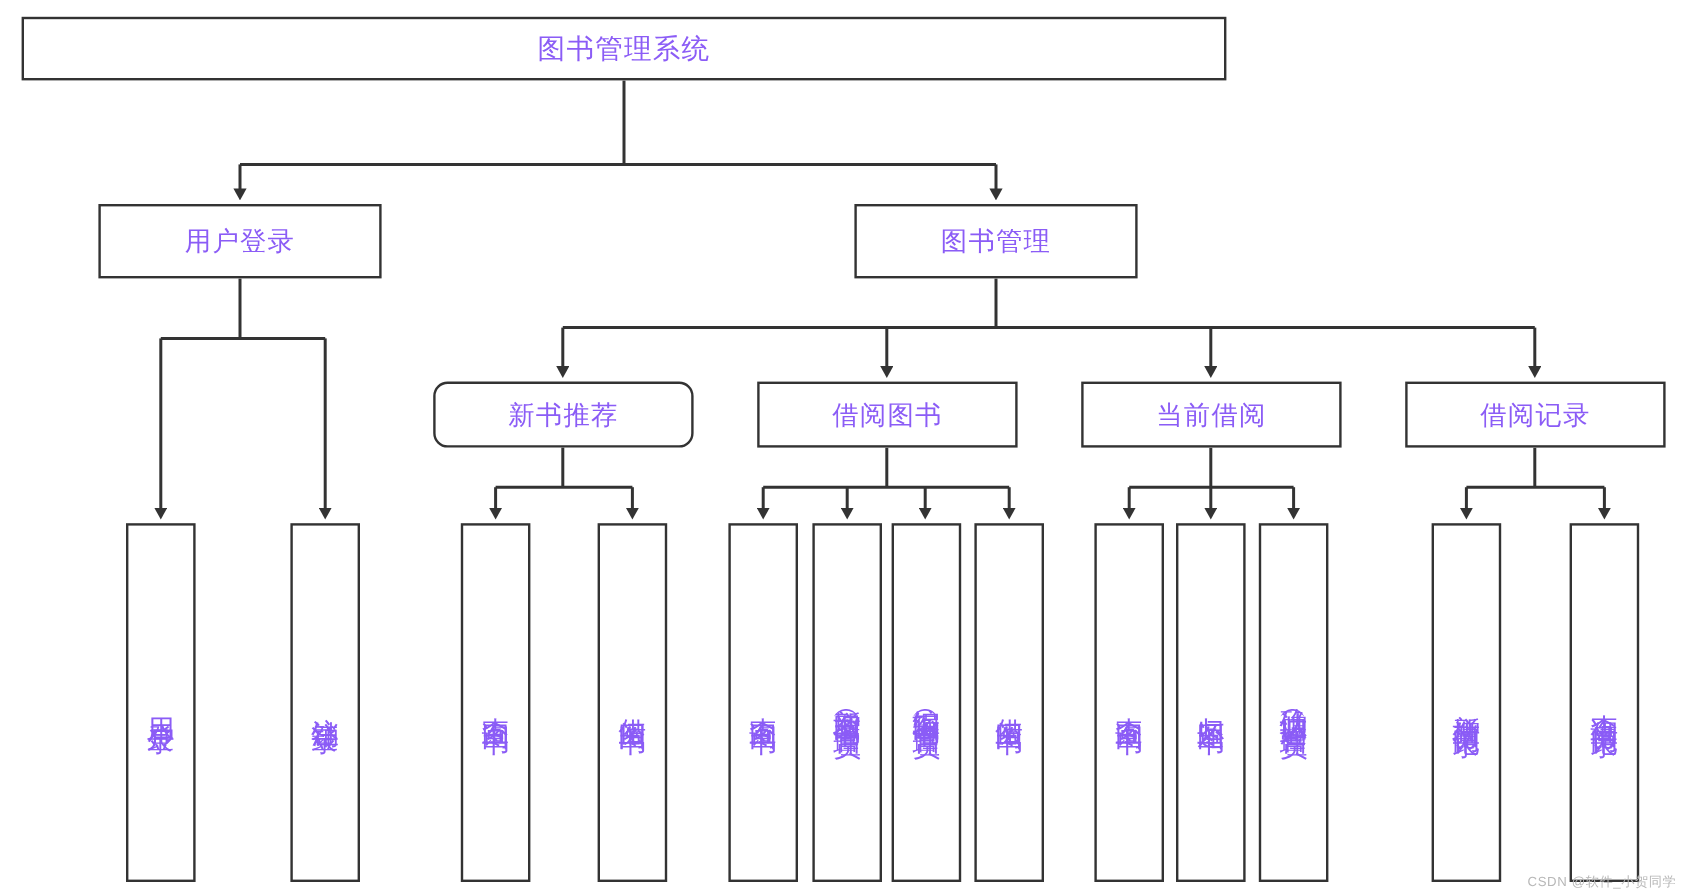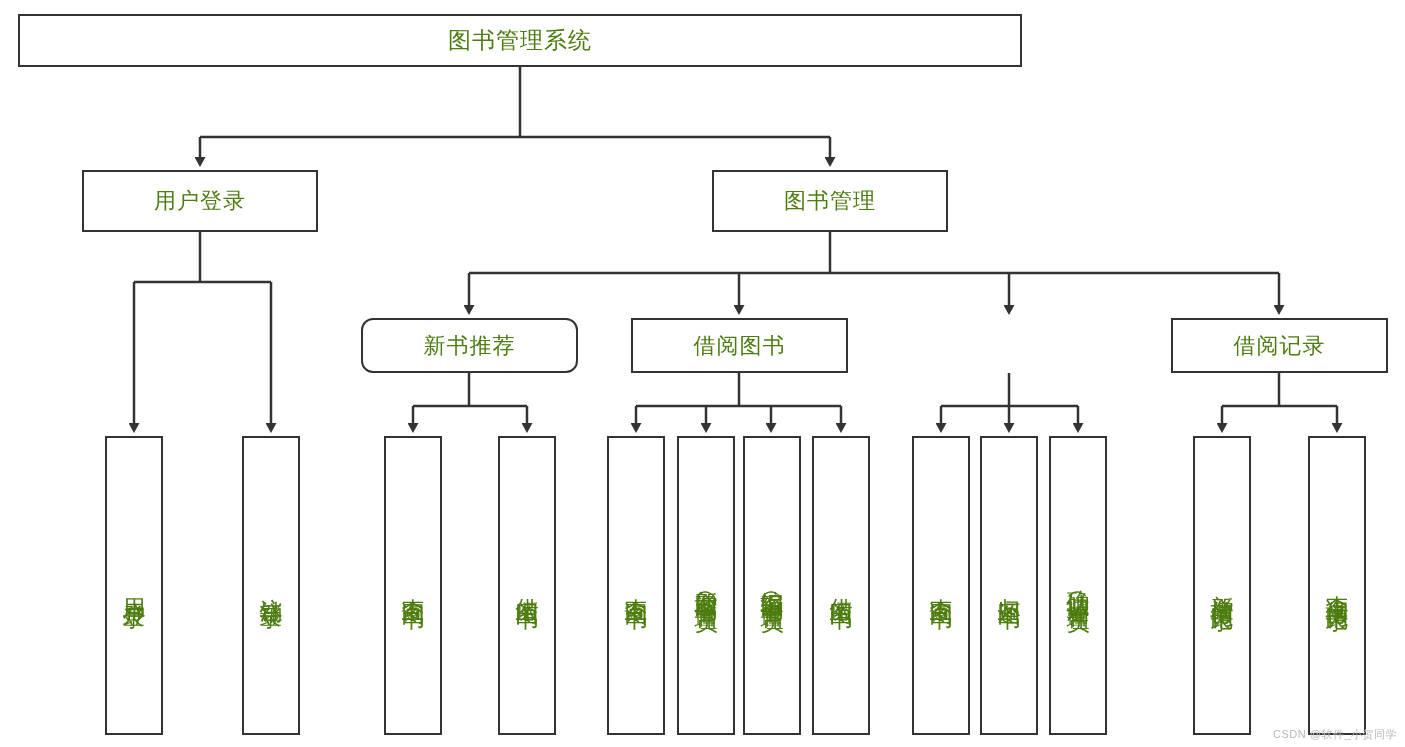--- a/index.html
+++ b/index.html
@@ -28,21 +28,21 @@
   }
   .node {
     position: absolute;
     box-sizing: border-box;
     background: #ffffff;
     border: 2.5px solid #333333;
     display: flex;
     align-items: center;
     justify-content: center;
     text-align: center;
-    color: #4d7c0f;
+    color: #8b5cf6;
     line-height: 1.18;
   }
   .node .lbl {
     display: block;
     white-space: pre-line;
   }
   
   .node.horiz .lbl {
     font-size: 22px;
     letter-spacing: 1px;
@@ -141,20 +141,23 @@
   <div class="node horiz" style="left:712px; top:170px; width:236px; height:62px;">
     <span class="lbl">图书管理</span>
   </div>
 
   <div class="node horiz" style="left:361px; top:318px; width:217px; height:55px;border-radius:12px;">
     <span class="lbl">新书推荐</span>
   </div>
   <div class="node horiz" style="left:631px; top:318px; width:217px; height:55px;">
     <span class="lbl">借阅图书</span>
   </div>
+  <div class="node horiz" style="left:901px; top:318px; width:217px; height:55px;">
+    <span class="lbl">当前借阅</span>
+  </div>
   <div class="node horiz" style="left:1171px; top:318px; width:217px; height:55px;text-align:right;">
     <span class="lbl">借阅记录</span>
   </div>
 
   <div class="node vert" style="left:105px; top:436px; width:58px; height:299px;">
     <span class="lbl">用户登录</span>
   </div>
   <div class="node vert" style="left:242px; top:436px; width:58px; height:299px;">
     <span class="lbl">注销登录</span>
   </div>

